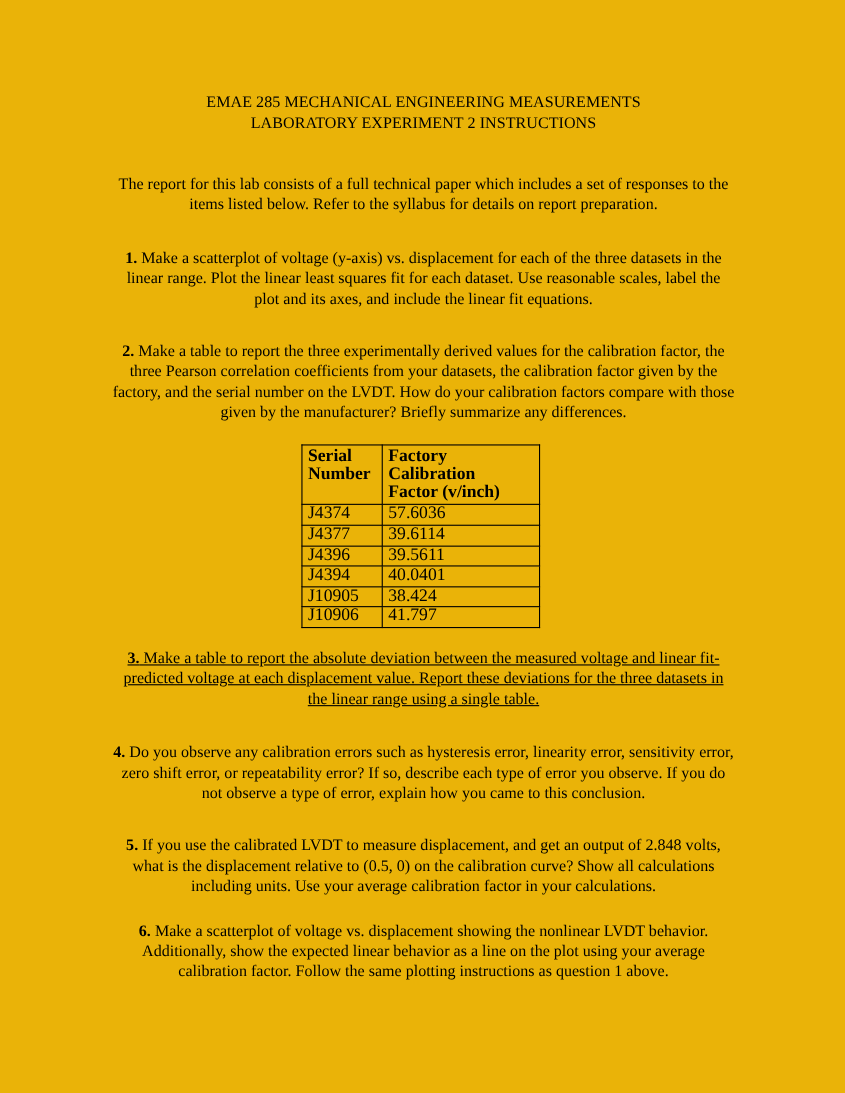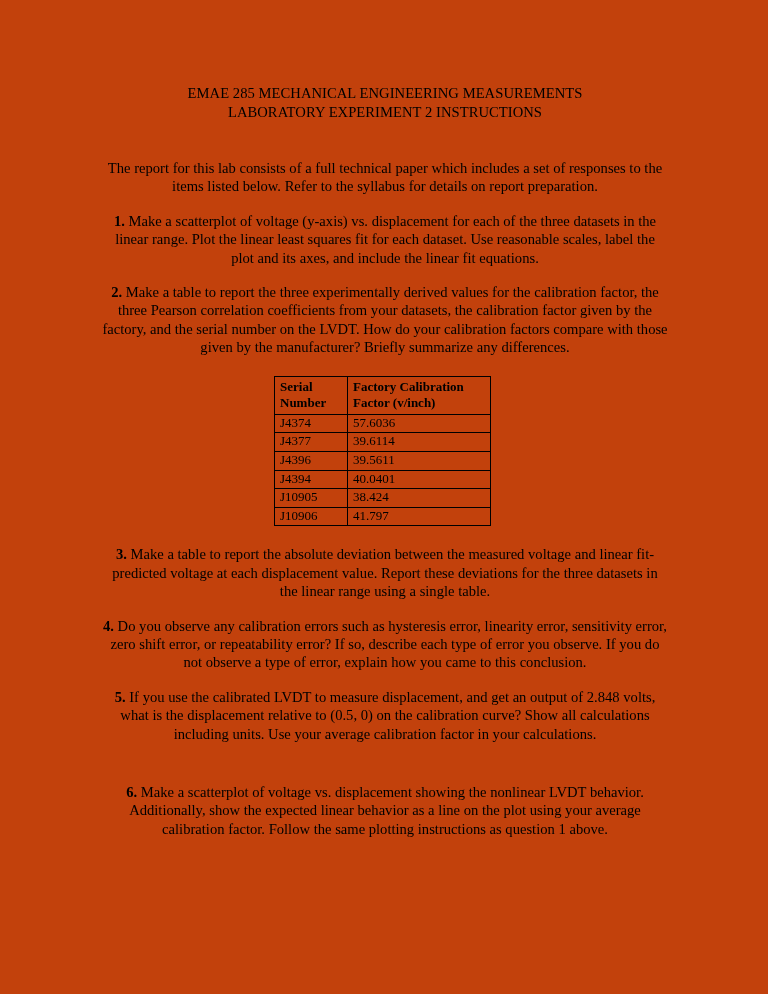--- a/index.html
+++ b/index.html
@@ -11,21 +11,21 @@
     width: 768px;
     height: 994px;
     font-family: "Liberation Serif", "DejaVu Serif", serif;
     color: #000000;
     -webkit-font-smoothing: antialiased;
   }
   .page {
     position: relative;
     width: 768px;
     height: 994px;
-    background: #c2410c;
+    background: #eab308;
     box-sizing: border-box;
   }
   .content {
     position: absolute;
     left: 102px;
     top: 84px;
     width: 566px;
   }
 
   
@@ -46,42 +46,42 @@
   }
 
   
   .para {
     font-size: 14.6px;
     line-height: 18.4px;
     text-align: center;
     margin: 0;
   }
   .para + .para {
-    margin-top: 16px;
+    margin-top: 30px;
   }
   .spacer-intro {
     height: 38px;
   }
   .num {
     font-weight: bold;
   }
 
   
   .table-wrap {
     margin-top: 19px;
     margin-bottom: 19px;
     display: flex;
     justify-content: flex-start;
     padding-left: 172px;
   }
   table.cal-table {
     border-collapse: collapse;
     table-layout: fixed;
     width: 216px;
-    font-size: 13px;
+    font-size: 16px;
   }
   table.cal-table td,
   table.cal-table th {
     border: 1px solid #000000;
     padding: 0px 4px 1px 5px;
     vertical-align: top;
     text-align: left;
     font-weight: normal;
     line-height: 16.6px;
     height: 15px;
@@ -159,22 +159,22 @@
             <td>38.424</td>
           </tr>
           <tr>
             <td>J10906</td>
             <td>41.797</td>
           </tr>
         </tbody>
       </table>
     </div>
 
-    <p class="para" style="margin-top:16px;"><span class="num">3.</span><span> Make a table to report the absolute deviation between the measured voltage and linear fit- predicted voltage at each displacement value. Report these deviations for the three datasets in the linear range using a single table.</span></p>
+    <p class="para" style="margin-top:16px;text-decoration:underline;"><span class="num">3.</span><span> Make a table to report the absolute deviation between the measured voltage and linear fit- predicted voltage at each displacement value. Report these deviations for the three datasets in the linear range using a single table.</span></p>
 
     <p class="para"><span class="num">4.</span><span> Do you observe any calibration errors such as hysteresis error, linearity error, sensitivity error, zero shift error, or repeatability error? If so, describe each type of error you observe. If you do not observe a type of error, explain how you came to this conclusion.</span></p>
 
     <p class="para"><span class="num">5.</span><span> If you use the calibrated LVDT to measure displacement, and get an output of 2.848 volts, what is the displacement relative to (0.5, 0) on the calibration curve? Show all calculations including units. Use your average calibration factor in your calculations.</span></p>
 
-    <p class="para" style="margin-top:40px;"><span class="num">6.</span><span> Make a scatterplot of voltage vs. displacement showing the nonlinear LVDT behavior. Additionally, show the expected linear behavior as a line on the plot using your average calibration factor. Follow the same plotting instructions as question 1 above.</span></p>
+    <p class="para" style="margin-top:22px;"><span class="num">6.</span><span> Make a scatterplot of voltage vs. displacement showing the nonlinear LVDT behavior. Additionally, show the expected linear behavior as a line on the plot using your average calibration factor. Follow the same plotting instructions as question 1 above.</span></p>
 
   </div>
 </div>
 
 </body></html>

